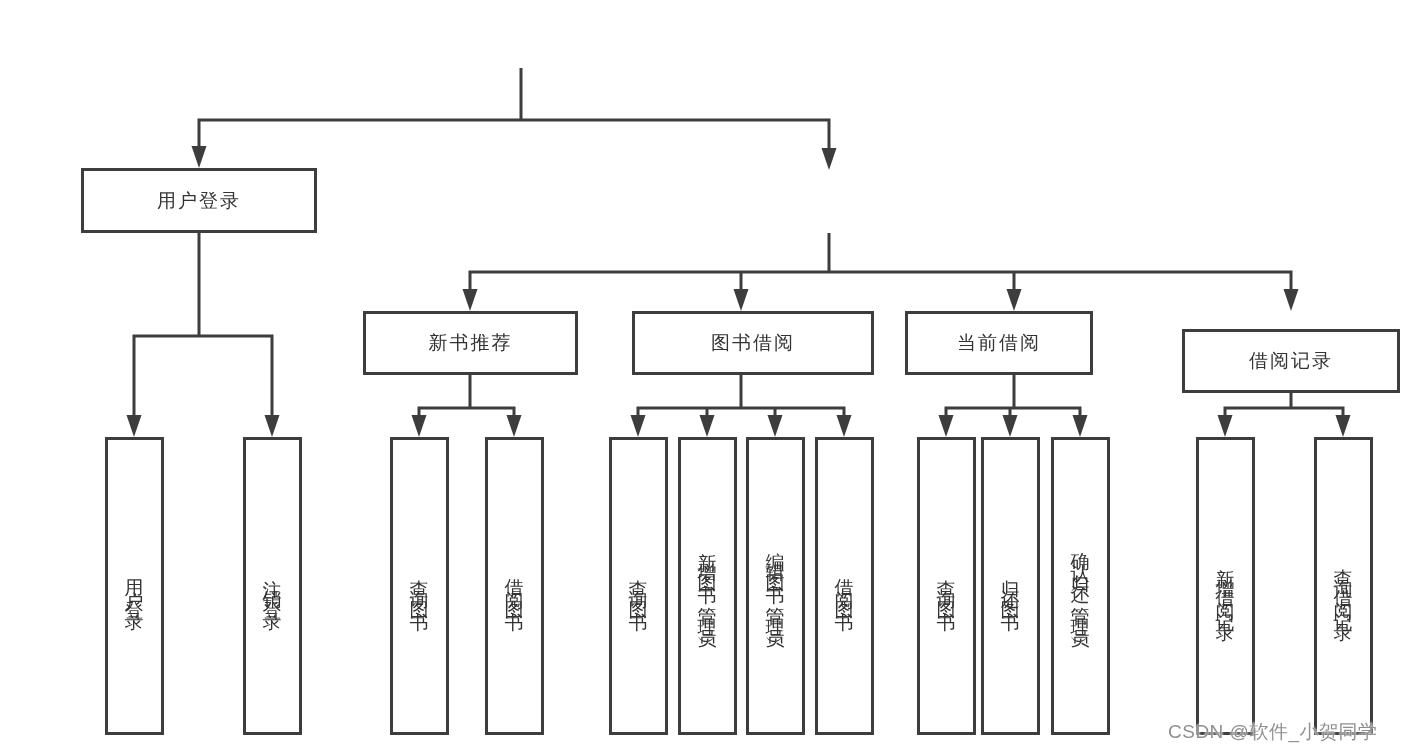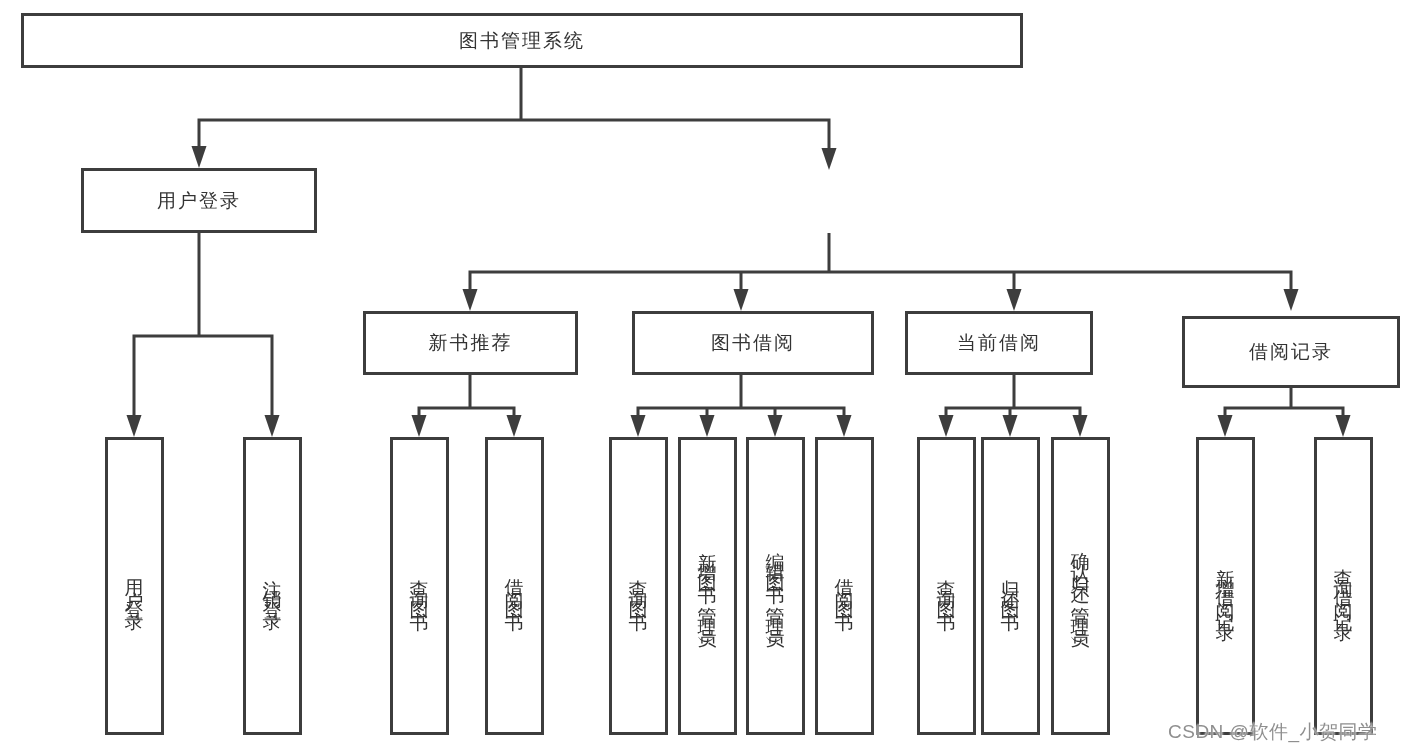--- a/index.html
+++ b/index.html
@@ -84,28 +84,27 @@
       <polygon points="767.5,415 782.5,415 775,437"></polygon>
       <polygon points="836.5,415 851.5,415 844,437"></polygon>
       <polygon points="938.5,415 953.5,415 946,437"></polygon>
       <polygon points="1002.5,415 1017.5,415 1010,437"></polygon>
       <polygon points="1072.5,415 1087.5,415 1080,437"></polygon>
       <polygon points="1217.5,415 1232.5,415 1225,437"></polygon>
       <polygon points="1335.5,415 1350.5,415 1343,437"></polygon>
     </g>
   </svg>
 
-  <div class="node" style="left:21px;top:13px;width:1002px;height:55px">图书管理系统</div>
 
   <div class="node" style="left:81px;top:168px;width:236px;height:65px">用户登录</div>
 
   <div class="node" style="left:363px;top:311px;width:215px;height:64px">新书推荐</div>
   <div class="node" style="left:632px;top:311px;width:242px;height:64px">图书借阅</div>
   <div class="node" style="left:905px;top:311px;width:188px;height:64px">当前借阅</div>
-  <div class="node" style="left:1182px;top:316px;width:218px;height:72px">借阅记录</div>
+  <div class="node" style="left:1182px;top:329px;width:218px;height:64px">借阅记录</div>
 
   <div class="vnode" style="left:105px;top:437px;width:59px;height:298px">用户登录</div>
   <div class="vnode" style="left:243px;top:437px;width:59px;height:298px">注销登录</div>
 
   <div class="vnode" style="left:390px;top:437px;width:59px;height:298px">查询图书</div>
   <div class="vnode" style="left:485px;top:437px;width:59px;height:298px">借阅图书</div>
 
   <div class="vnode" style="left:609px;top:437px;width:59px;height:298px">查询图书</div>
   <div class="vnode" style="left:678px;top:437px;width:59px;height:298px">新增图书（管理员）</div>
   <div class="vnode" style="left:746px;top:437px;width:59px;height:298px">编辑图书（管理员）</div>

